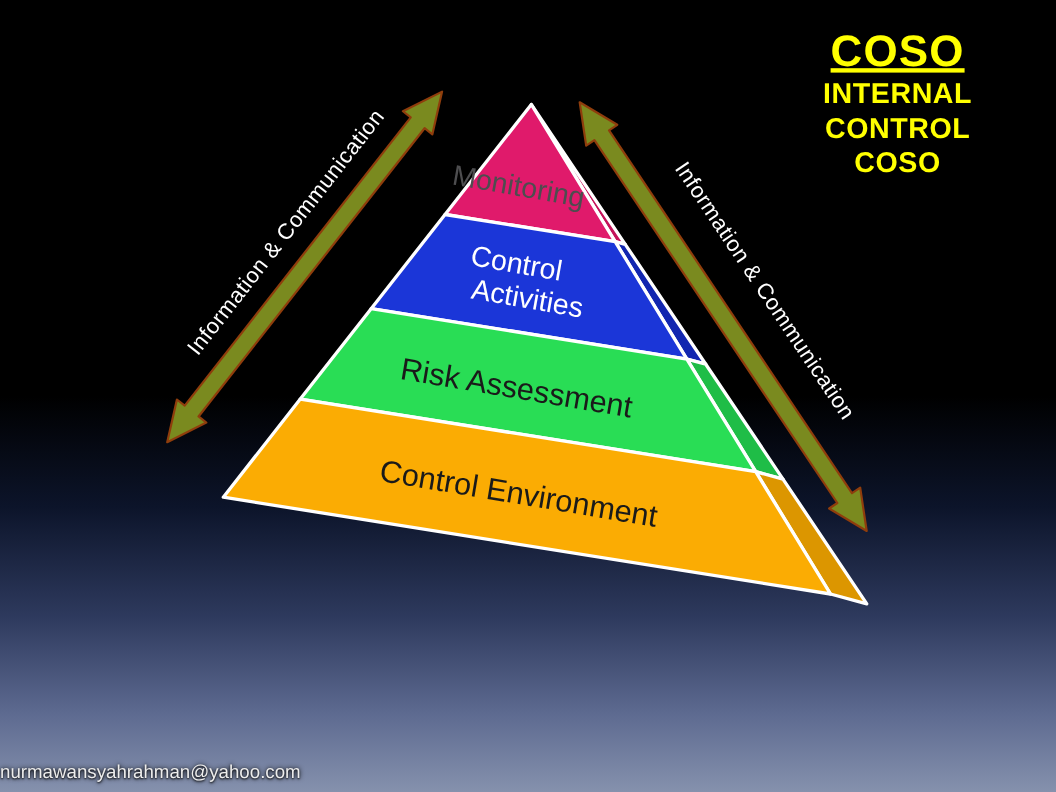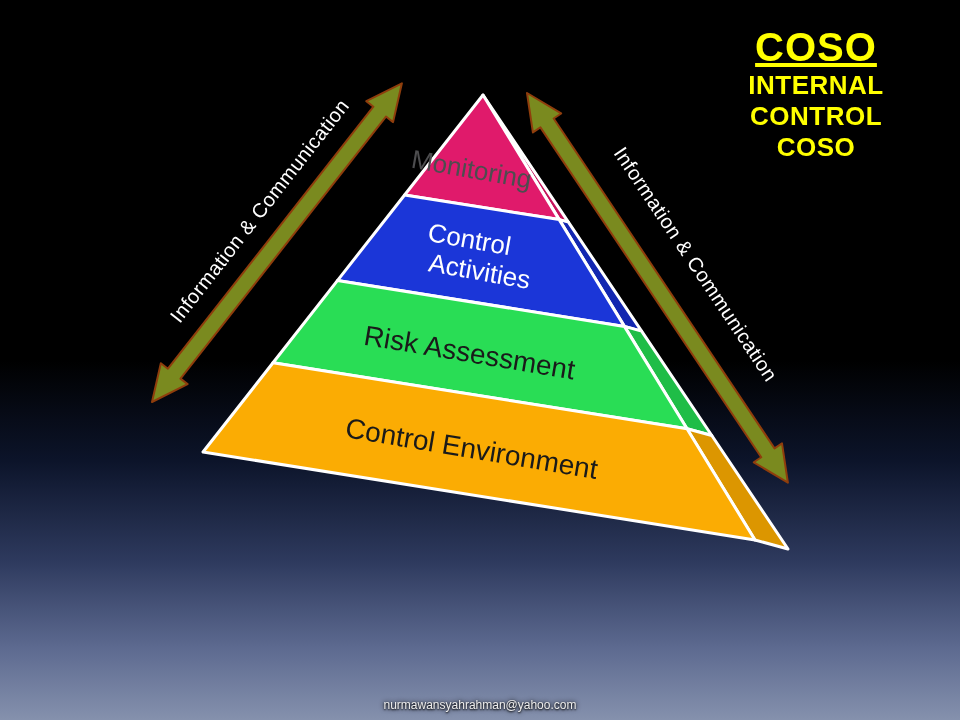--- a/index.html
+++ b/index.html
@@ -9,22 +9,22 @@
     font-family:"Liberation Sans",sans-serif;
   }
   svg.diagram{position:absolute;left:0;top:0;}
   .title-block{
     position:absolute;top:24px;left:698px;width:236px;text-align:center;
     color:#FFFF00;font-weight:bold;
   }
   .coso{font-size:40px;line-height:1.15;text-decoration:underline;letter-spacing:1px;}
   .subtitle-line{font-size:26px;line-height:1.2;letter-spacing:0.5px;}
   .footer{
-    position:absolute;left:0;right:0;bottom:8px;text-align:center;
-    color:#ededed;font-size:12px;
+    position:absolute;left:0;right:0;bottom:8px;text-align:left;
+    color:#ededed;font-size:17px;
     text-shadow:0 1px 2px #000,0 0 5px #000;
   }
   svg text{font-family:"Liberation Sans",sans-serif;}
   .band-label{font-size:26px;}
   .band-label-lg{font-size:28px;}
   .arrow-label{font-size:20px;letter-spacing:0.5px;}
 </style>
 </head>
 <body>
 

